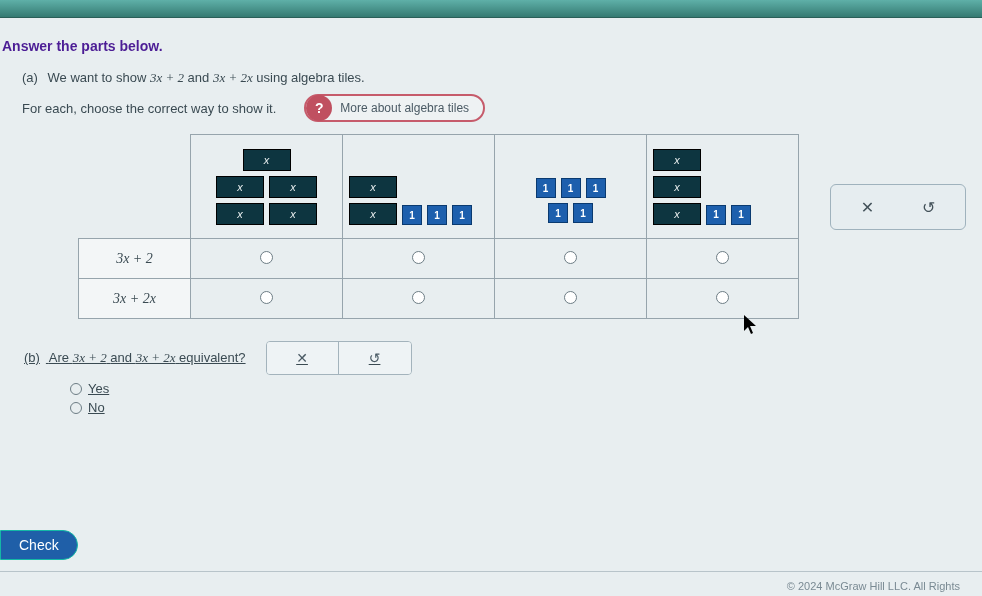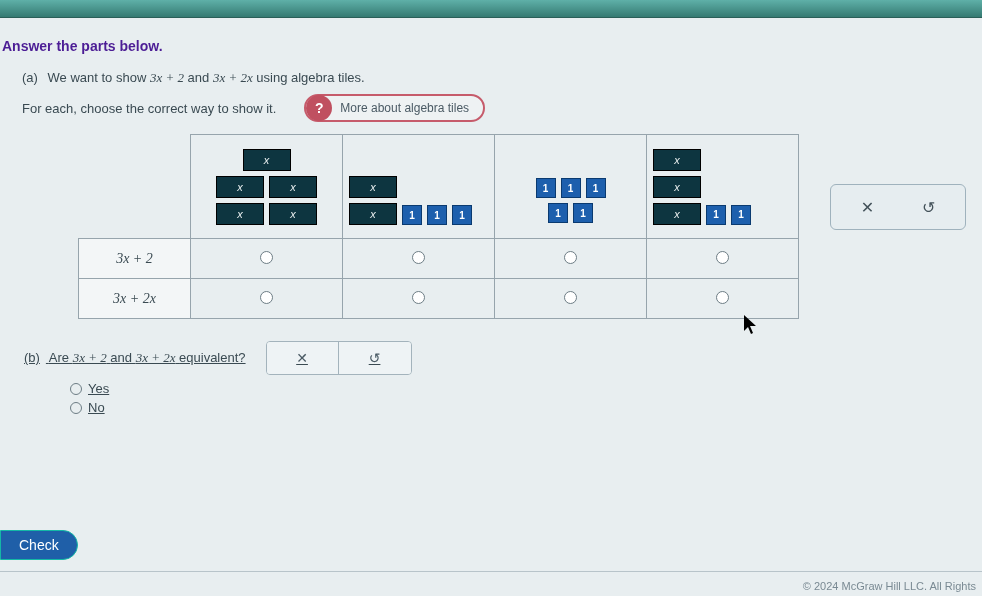--- a/index.html
+++ b/index.html
@@ -178,21 +178,21 @@
     border: 1px solid #14b8a6;
     cursor: pointer;
   }
   .footer-line {
     position: absolute;
     left: 0; right: 0; bottom: 24px;
     border-top: 1px solid #b8c4ca;
   }
   .copyright {
     position: absolute;
-    right: 6px; bottom: 4px;
+    right: 22px; bottom: 4px;
     font-size: 11px;
     color: #7a8a93;
   }
   .cursor-arrow {
     position: absolute;
     width: 14px; height: 20px;
     pointer-events: none;
   }
 </style>
 </head>

